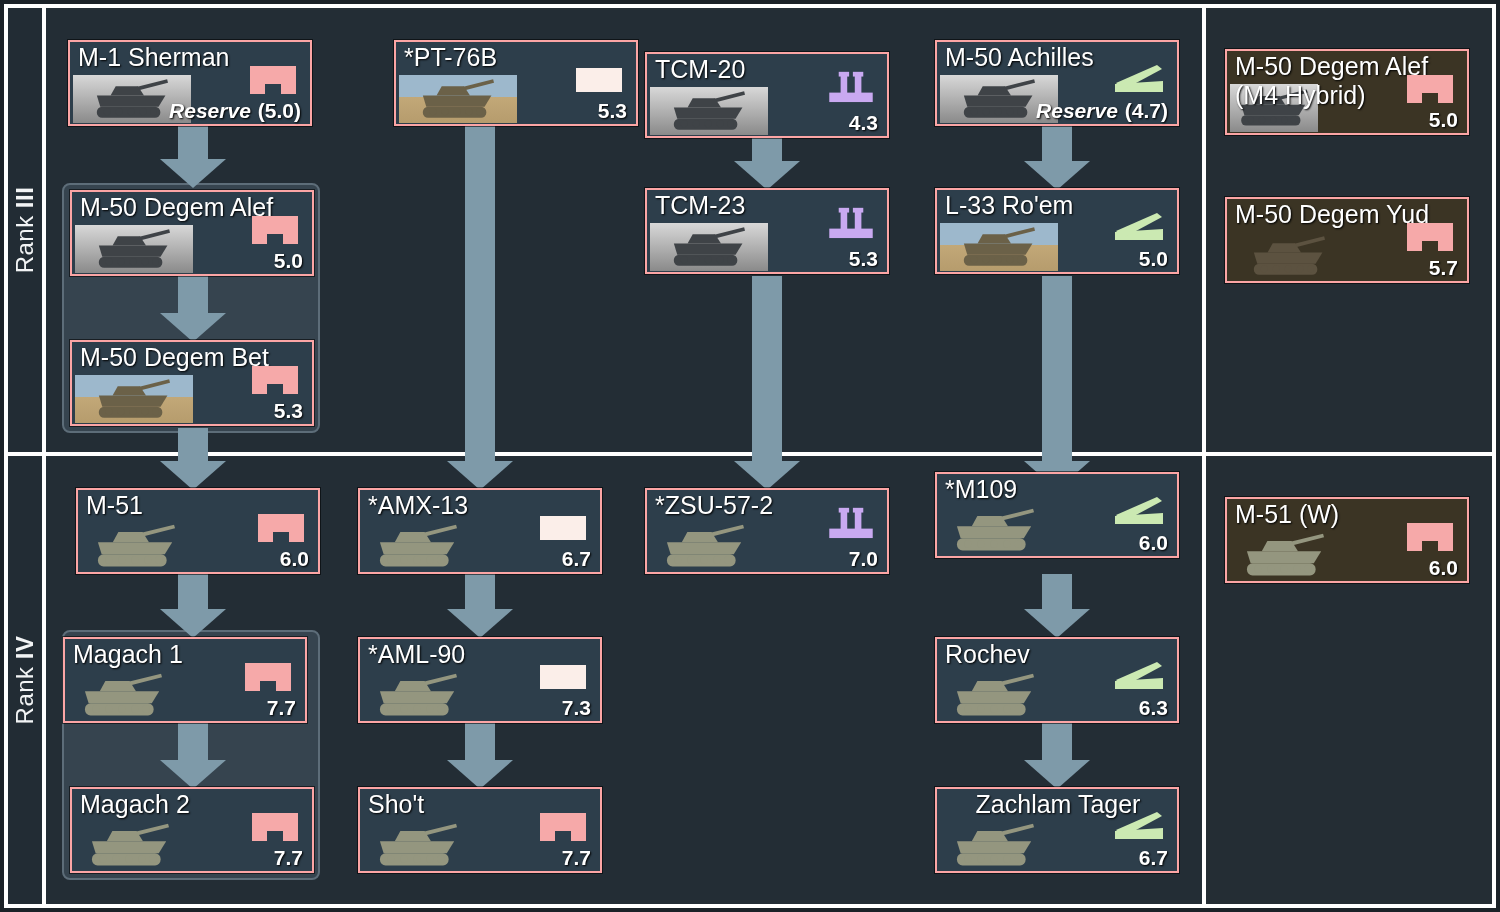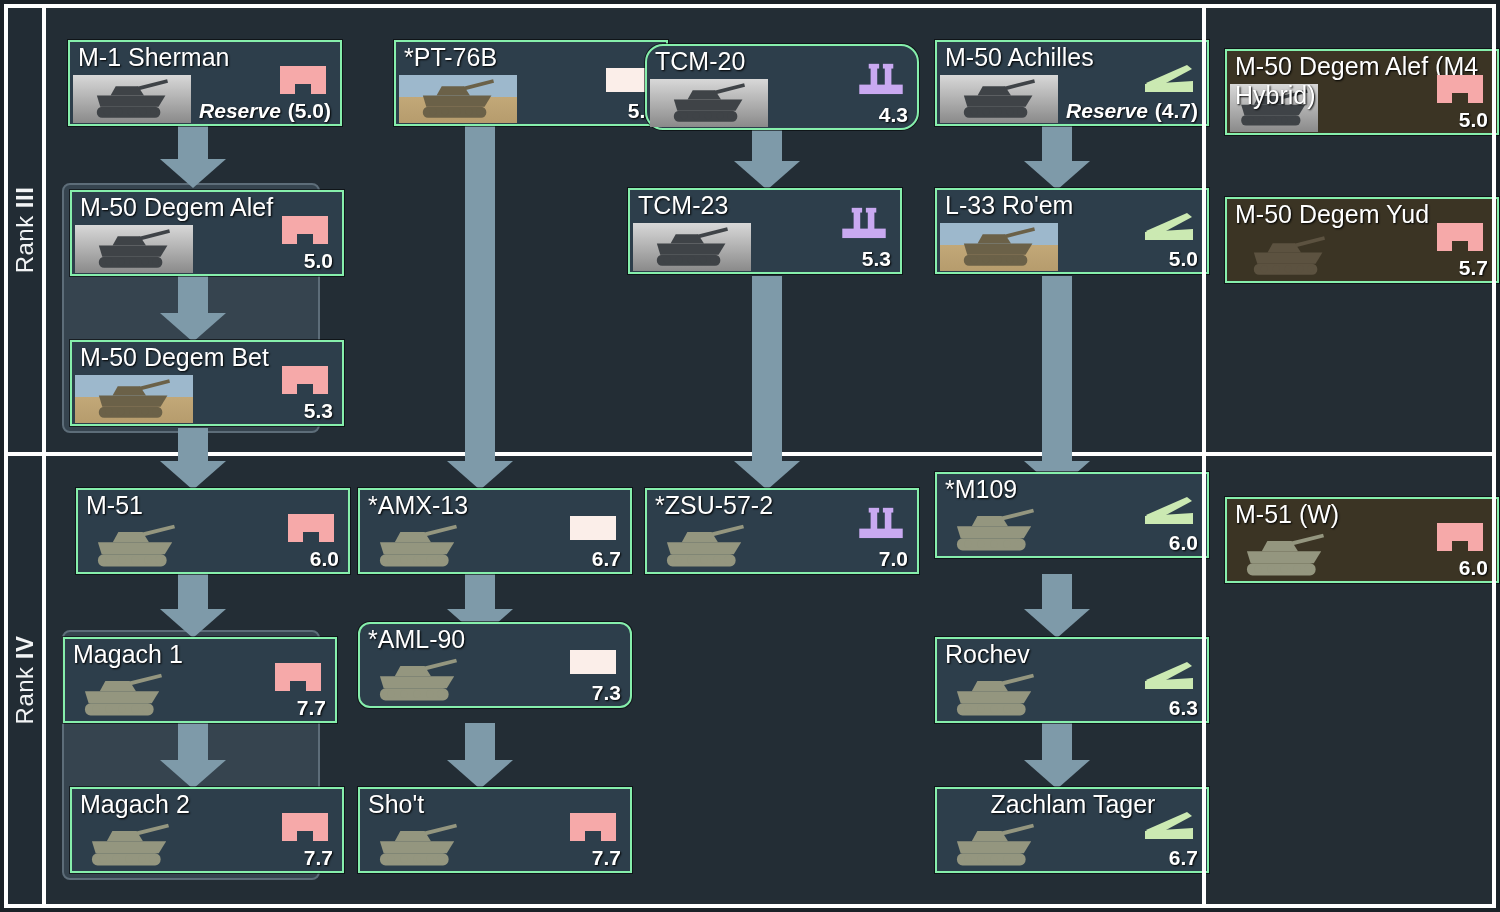--- a/index.html
+++ b/index.html
@@ -14,21 +14,21 @@
   .main-bg { position:absolute; left:46px; top:8px; width:1156px; height:896px; background:#232d35; }
   .prem-bg { position:absolute; left:1206px; top:8px; width:286px; height:896px; background:#242d34; }
 
   .group { position:absolute; width:258px; height:250px; background:#36444f; border:2px solid #5d6d79; border-radius:8px; z-index:1; }
 
   .arrow { position:absolute; z-index:2; }
   .arrow .bar  { position:absolute; left:50%; transform:translateX(-50%); top:0; width:30px; background:#7e9aa9; }
   .arrow .head { position:absolute; left:50%; transform:translateX(-50%); bottom:0; width:0; height:0;
                  border-left:33px solid transparent; border-right:33px solid transparent; border-top:29px solid #7e9aa9; }
 
-  .card { position:absolute; width:274px; height:86px; background:#2d3e4b; border:2px solid #86efac;
+  .card { position:absolute; width:244px; height:86px; background:#2d3e4b; border:2px solid #fca5a5;
           box-shadow:0 0 0 1px rgba(0,0,0,.55); z-index:3; cursor:pointer; }
   .card.premium { background:#3b3424;margin-top:9px; }
   .vname { position:absolute; left:8px; top:1px; right:6px; color:#ffffff; font-size:25px; line-height:29px;
            text-shadow:1px 1px 2px #000; z-index:2; }
   .vimg  { position:absolute; left:3px; top:33px; width:118px; height:48px; z-index:1; display:flex; align-items:flex-end; }
   .vimg svg { width:100%; height:100%; }
   .photo-gray  { background:linear-gradient(180deg,#d8d8d8,#8a8a8a); }
   .photo-gray  svg { fill:#3f4347; }
   .photo-color { background:linear-gradient(180deg,#9db8cc 0%,#9db8cc 45%,#c2a878 45%,#b69c6d 100%); }
   .photo-color svg { fill:#6b6148; }
@@ -178,21 +178,21 @@
         </svg>
       </div>
     <div class="vicon ic-light">
         <svg viewBox="0 0 46 26">
           <use href="#icon-light"></use>
         </svg>
       </div>
     <div class="vbr"><span class="res"></span><span>5.3</span></div>
   </div>
 
-  <div class="card" style="left:645px; top:44px;border-radius:18px;">
+  <div class="card" style="left:645px; top:52px;">
     <div class="vname">TCM-20</div>
     <div class="vimg photo-gray">
         <svg viewBox="0 0 110 56">
           <use href="#tank-sil"></use>
         </svg>
       </div>
     <div class="vicon ic-spaa">
         <svg viewBox="0 0 46 36">
           <use href="#icon-spaa"></use>
         </svg>
@@ -253,21 +253,21 @@
         </svg>
       </div>
     <div class="vicon ic-medium">
         <svg viewBox="0 0 46 28">
           <use href="#icon-medium"></use>
         </svg>
       </div>
     <div class="vbr"><span class="res"></span><span>5.3</span></div>
   </div>
 
-  <div class="card" style="left:628px; top:188px;">
+  <div class="card" style="left:645px; top:188px;">
     <div class="vname">TCM-23</div>
     <div class="vimg photo-gray">
         <svg viewBox="0 0 110 56">
           <use href="#tank-sil"></use>
         </svg>
       </div>
     <div class="vicon ic-spaa">
         <svg viewBox="0 0 46 36">
           <use href="#icon-spaa"></use>
         </svg>
@@ -403,21 +403,21 @@
         </svg>
       </div>
     <div class="vicon ic-medium">
         <svg viewBox="0 0 46 28">
           <use href="#icon-medium"></use>
         </svg>
       </div>
     <div class="vbr"><span class="res"></span><span>7.7</span></div>
   </div>
 
-  <div class="card" style="left:358px; top:622px;border-radius:12px;">
+  <div class="card" style="left:358px; top:637px;">
     <div class="vname">*AML-90</div>
     <div class="vimg render">
         <svg viewBox="0 0 110 56">
           <use href="#tank-sil"></use>
         </svg>
       </div>
     <div class="vicon ic-light">
         <svg viewBox="0 0 46 26">
           <use href="#icon-light"></use>
         </svg>

